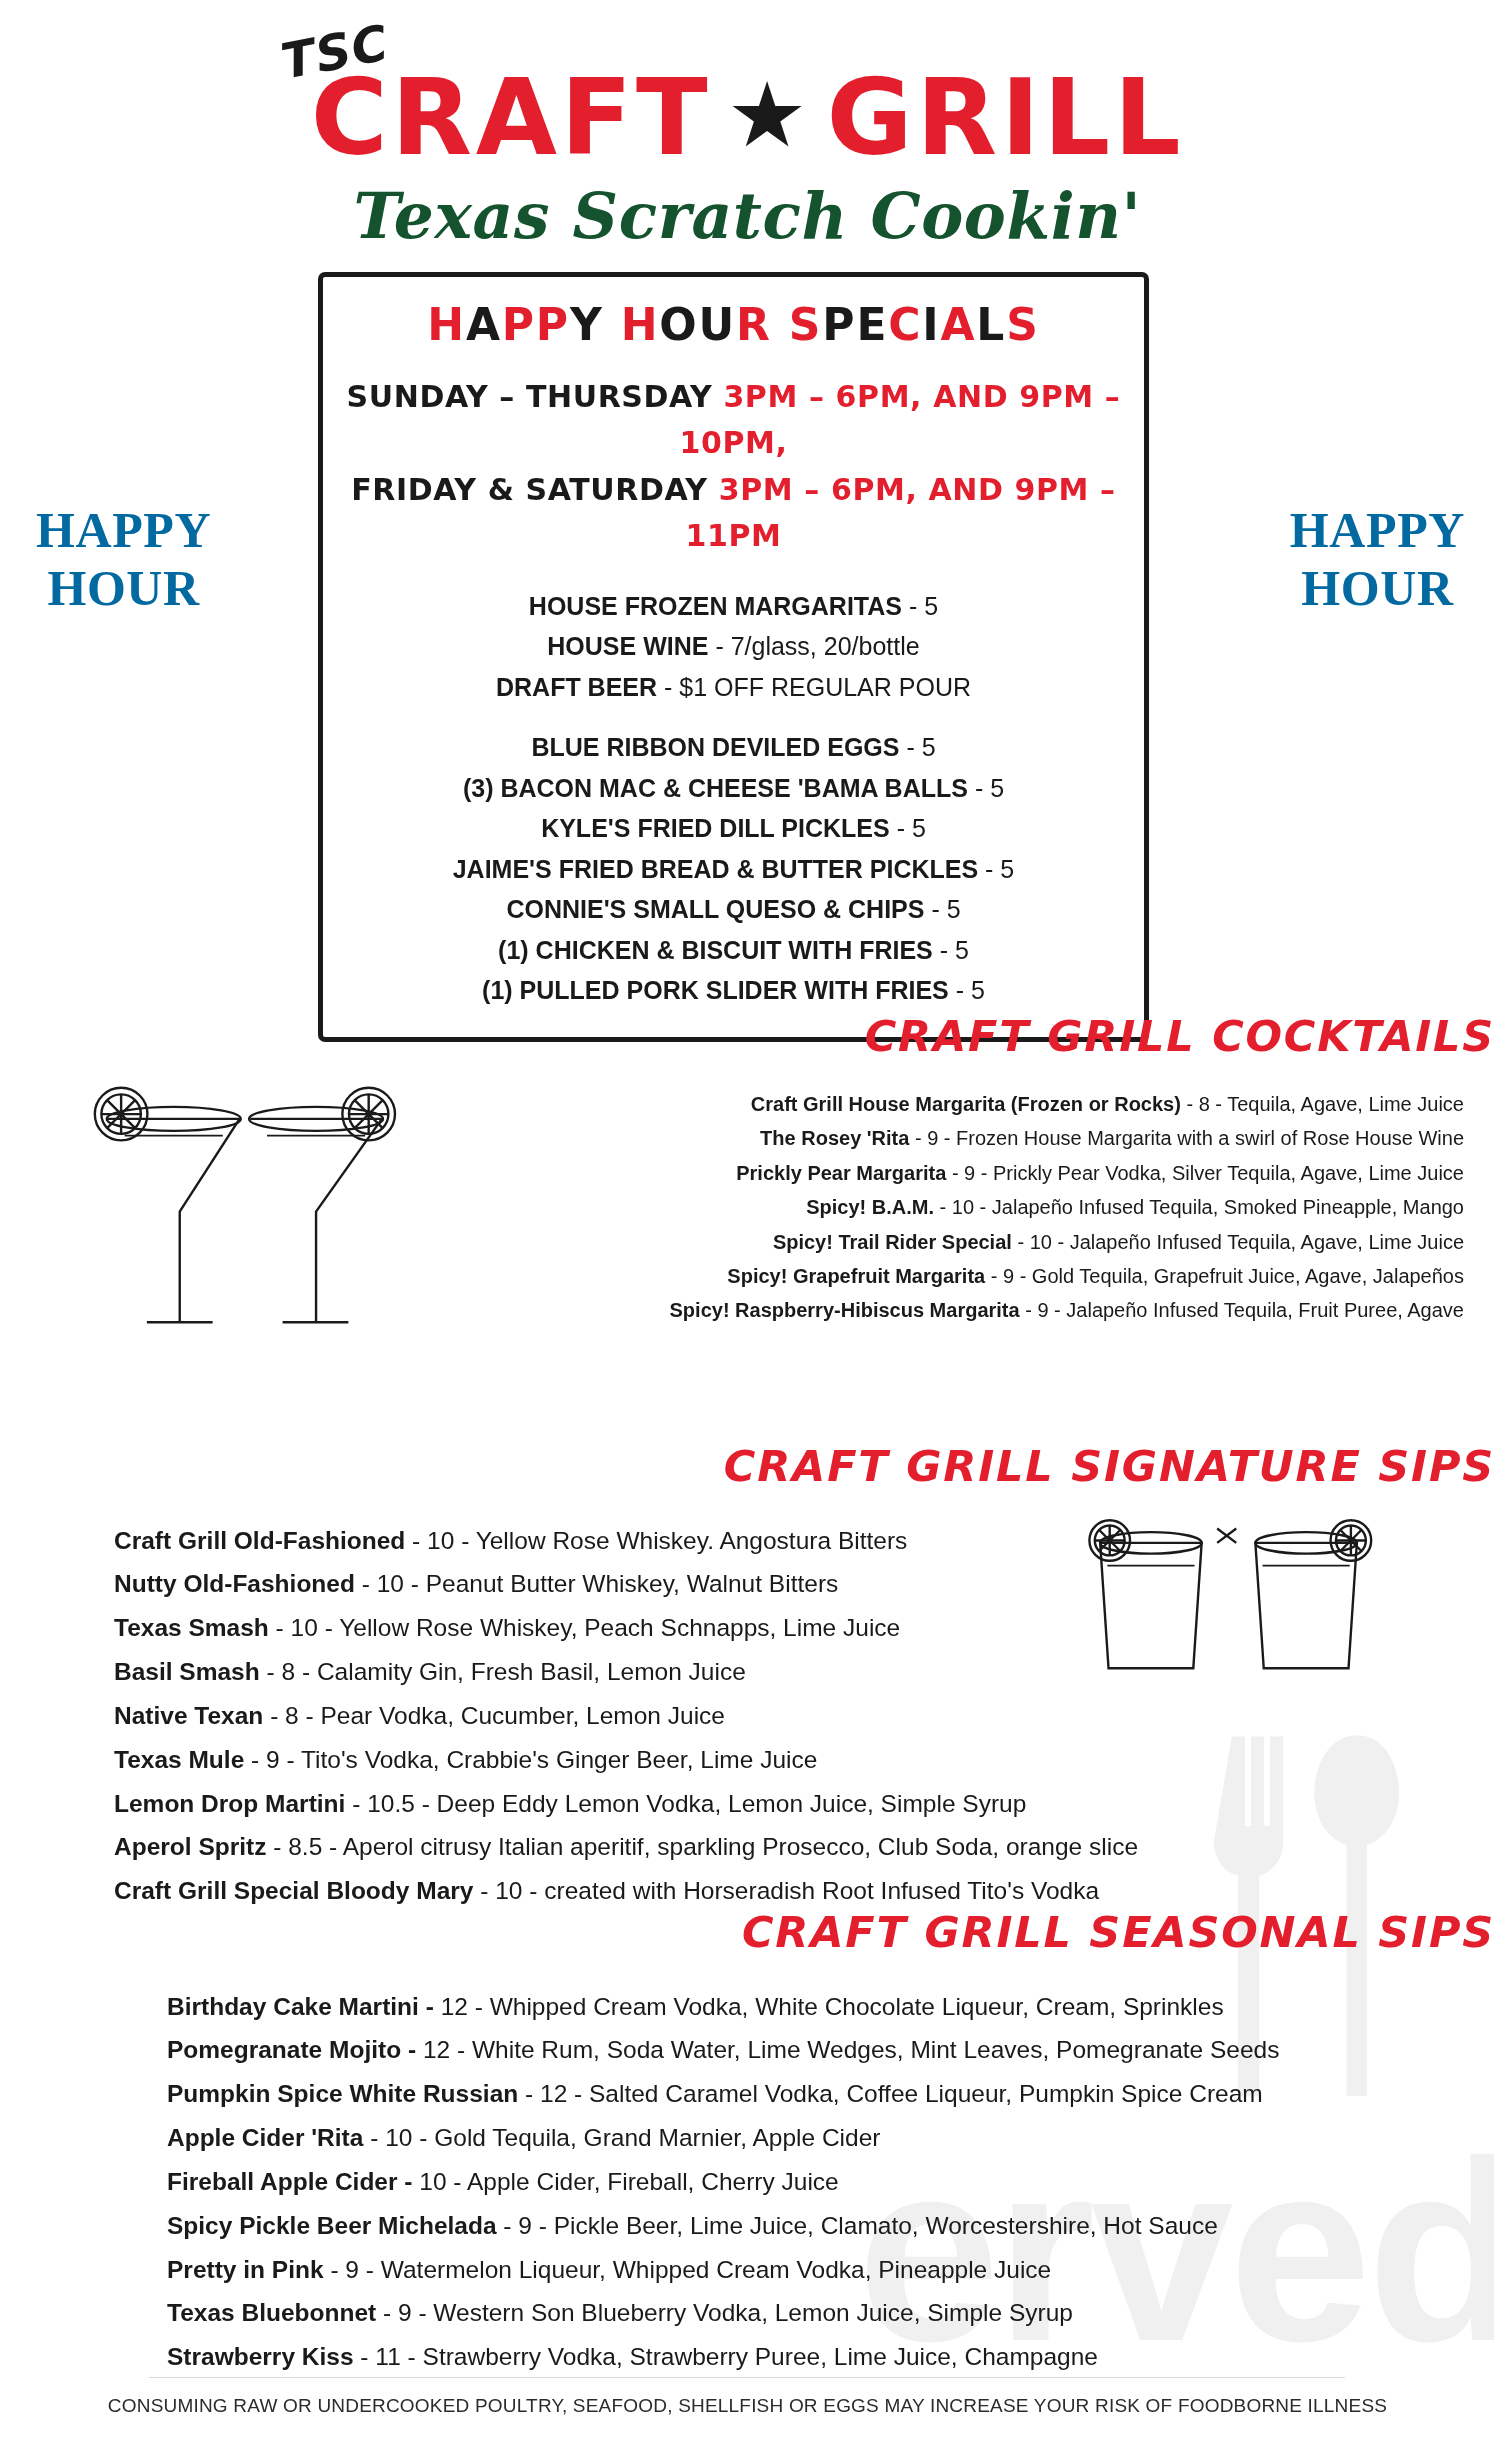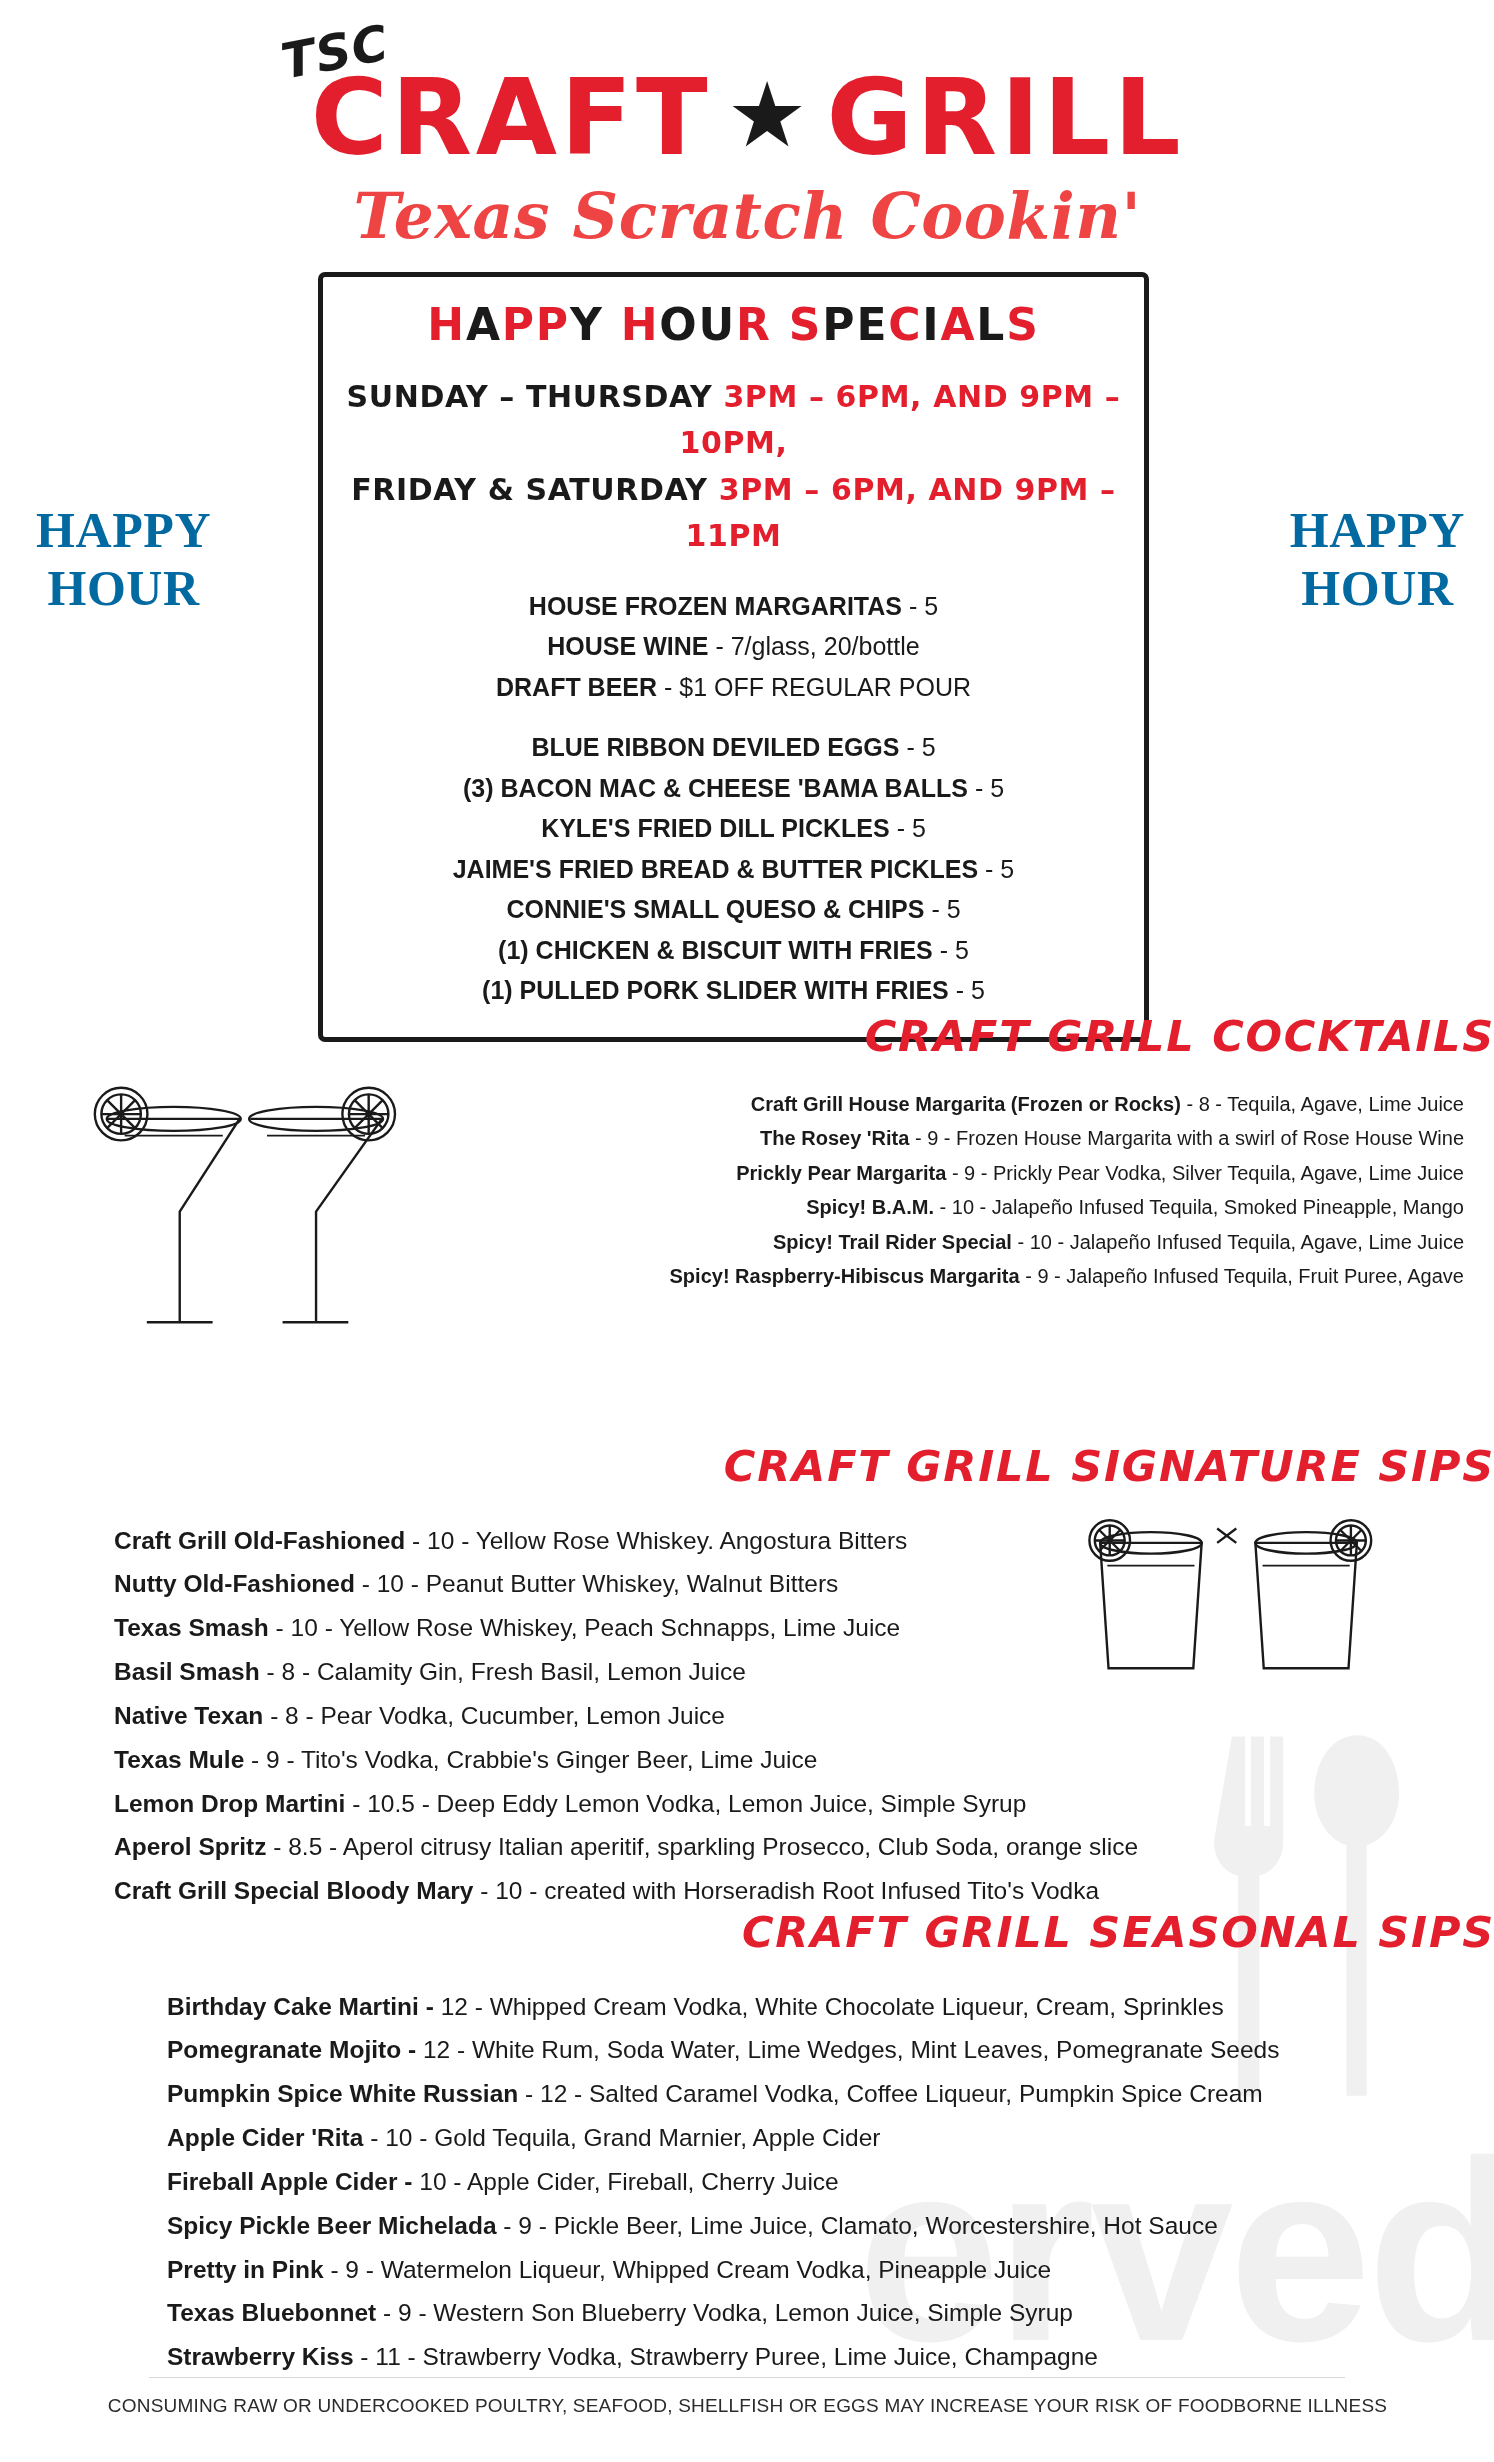--- a/index.html
+++ b/index.html
@@ -86,21 +86,21 @@
   .logo-sub {
     position: absolute;
     left: 0;
     top: 179px;
     width: 1495px;
     text-align: center;
     font-family: "DejaVu Serif", serif;
     font-style: italic;
     font-weight: bold;
     font-size: 63px;
-    color: #ef4444;
+    color: #14532d;
     letter-spacing: 0.6px;
   }
 
   
   .hh-badge {
     position: absolute;
     top: 502px;
     font-family: Liberation Serif, serif;
     font-weight: bold;
     font-size: 50px;
@@ -339,20 +339,21 @@
           </g>
         </svg>
       </div>
 
       <div class="cocktail-rows">
         <div><span class="nm">Craft Grill House Margarita (Frozen or Rocks)</span><span class="desc"> - 8 - Tequila, Agave, Lime Juice</span></div>
         <div><span class="nm">The Rosey 'Rita</span><span class="desc"> - 9 - Frozen House Margarita with a swirl of Rose House Wine</span></div>
         <div><span class="nm">Prickly Pear Margarita</span><span class="desc"> - 9 - Prickly Pear Vodka, Silver Tequila, Agave, Lime Juice</span></div>
         <div><span class="nm">Spicy! B.A.M.</span><span class="desc"> - 10 - Jalapeño Infused Tequila, Smoked Pineapple, Mango</span></div>
         <div><span class="nm">Spicy! Trail Rider Special</span><span class="desc"> - 10 - Jalapeño Infused Tequila, Agave, Lime Juice</span></div>
+        <div><span class="nm">Spicy! Grapefruit Margarita</span><span class="desc"> - 9 - Gold Tequila, Grapefruit Juice, Agave, Jalapeños</span></div>
         <div><span class="nm">Spicy! Raspberry-Hibiscus Margarita</span><span class="desc"> - 9 - Jalapeño Infused Tequila, Fruit Puree, Agave</span></div>
       </div>
     </div>
 
     <div class="sig">
       <h2 class="sec-title">CRAFT GRILL SIGNATURE SIPS</h2>
 
       <div class="glasses-art">
         <svg width="311" height="197" viewBox="0 0 520 330" aria-hidden="true">
           <g fill="none" stroke="#1a1a1a" stroke-width="4">

